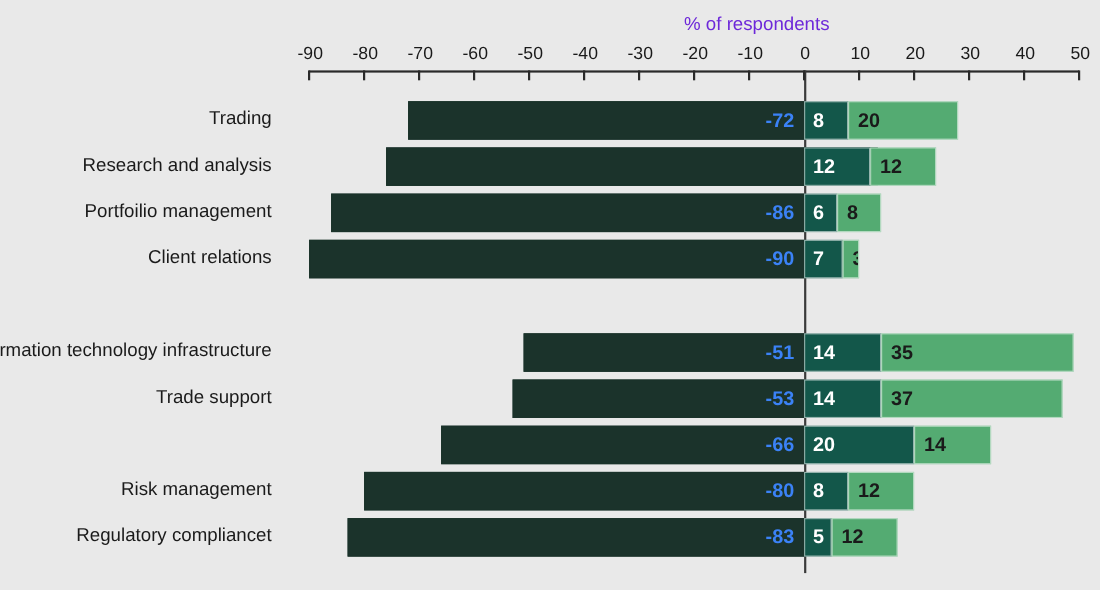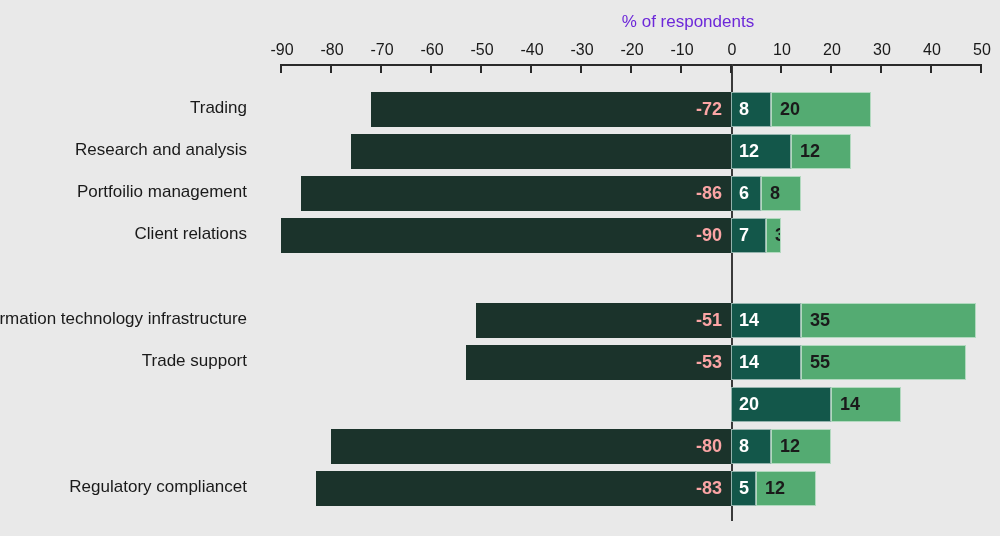--- a/index.html
+++ b/index.html
@@ -104,21 +104,21 @@
   }
   .seg.pos {
     background: #54ab72;
     justify-content: flex-start;
   }
   .seg-val {
     font-size: 18px;
     font-weight: bold;
     white-space: nowrap;
   }
-  .seg.neg .seg-val { color: #fca5a5; padding-right: 8px; }
+  .seg.neg .seg-val { color: #3b82f6; padding-right: 8px; }
   .seg.mid .seg-val { color: #ffffff; padding-left: 7px; }
   .seg.pos .seg-val { color: #1a1a1a; padding-left: 8px; }
 </style>
 </head>
 <body>
 
 <div id="chart-root">
 
   <div class="axis-title">% of respondents</div>
 
@@ -220,32 +220,36 @@
       </div>
       <div class="row" style="top: 345px;">
         <div class="row-label">Trade support</div>
         <div class="seg neg" style="left: 466px; width: 265px;">
           <span class="seg-val">-53</span>
         </div>
         <div class="seg mid" style="left: 731px; width: 70px;">
           <span class="seg-val">14</span>
         </div>
         <div class="seg pos" style="left: 801px; width: 165px;">
-          <span class="seg-val">55</span>
+          <span class="seg-val">37</span>
         </div>
       </div>
       <div class="row" style="top: 387px;">
+        <div class="seg neg" style="left: 401px; width: 330px;">
+          <span class="seg-val">-66</span>
+        </div>
         <div class="seg mid" style="left: 731px; width: 100px;">
           <span class="seg-val">20</span>
         </div>
         <div class="seg pos" style="left: 831px; width: 70px;">
           <span class="seg-val">14</span>
         </div>
       </div>
       <div class="row" style="top: 429px;">
+        <div class="row-label">Risk management</div>
         <div class="seg neg" style="left: 331px; width: 400px;">
           <span class="seg-val">-80</span>
         </div>
         <div class="seg mid" style="left: 731px; width: 40px;">
           <span class="seg-val">8</span>
         </div>
         <div class="seg pos" style="left: 771px; width: 60px;">
           <span class="seg-val">12</span>
         </div>
       </div>

